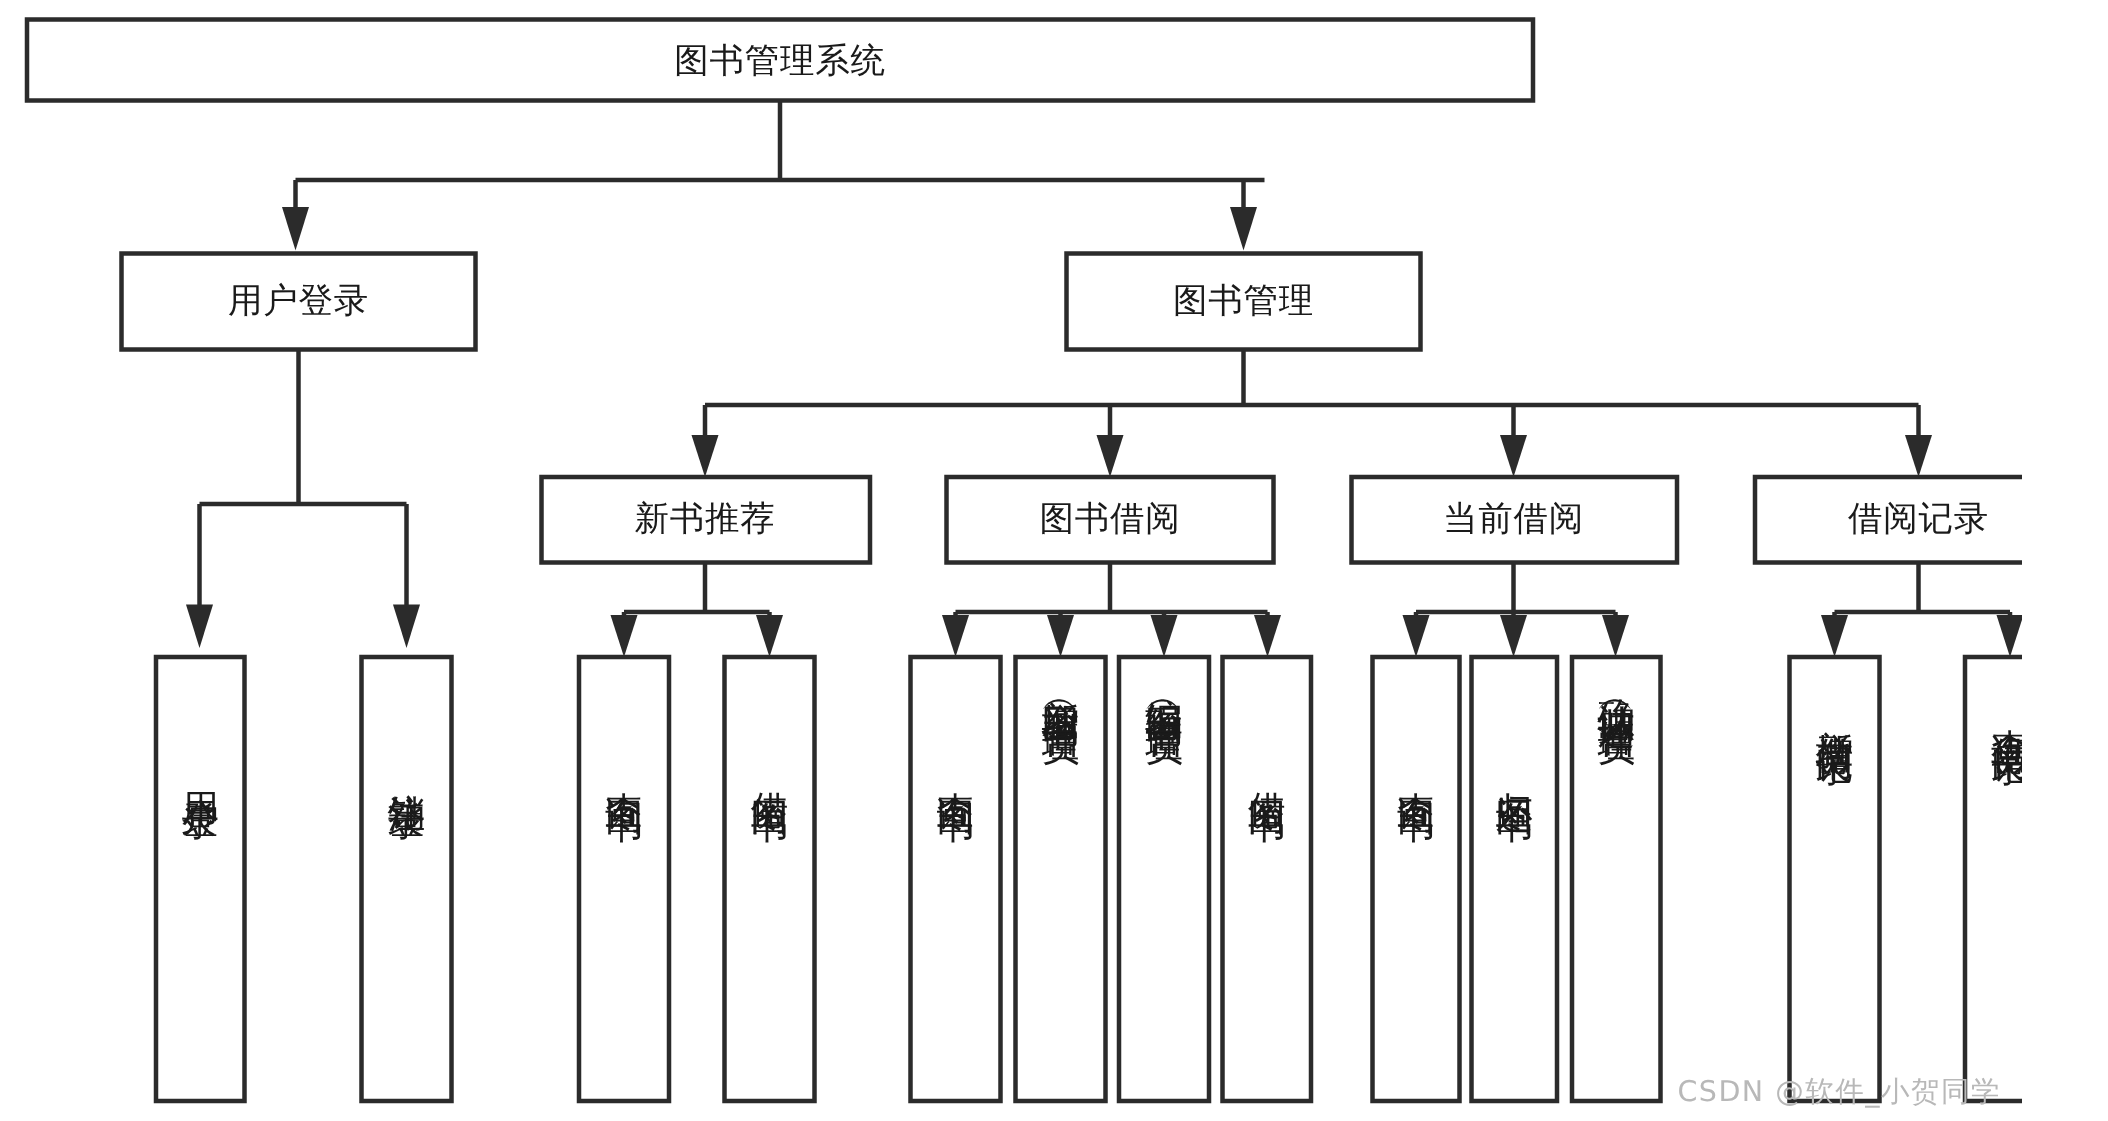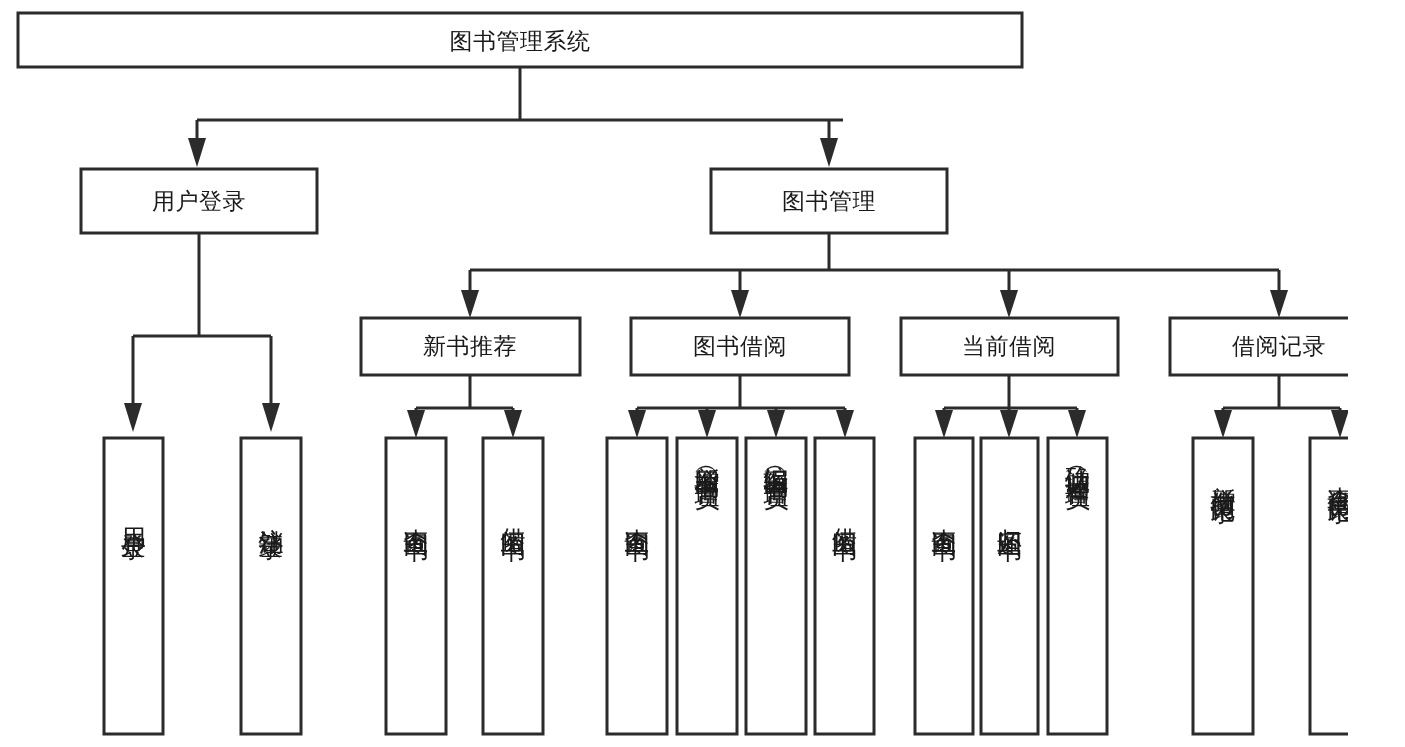--- a/index.html
+++ b/index.html
@@ -247,14 +247,15 @@
     <span class="label-vertical">确认归还（管理员）</span>
   </div>
 
   <div class="label-vertical-wrap" style="left:1193px; top:438px; width:60px; height:296px; padding-top:28px;">
     <span class="label-vertical">新增借阅记录</span>
   </div>
   <div class="label-vertical-wrap" style="left:1310px; top:438px; width:60px; height:296px; padding-top:28px;">
     <span class="label-vertical">查询借阅记录</span>
   </div>
 
+  <div class="watermark">CSDN @软件_小贺同学</div>
 
 </div>
 
 </body></html>

